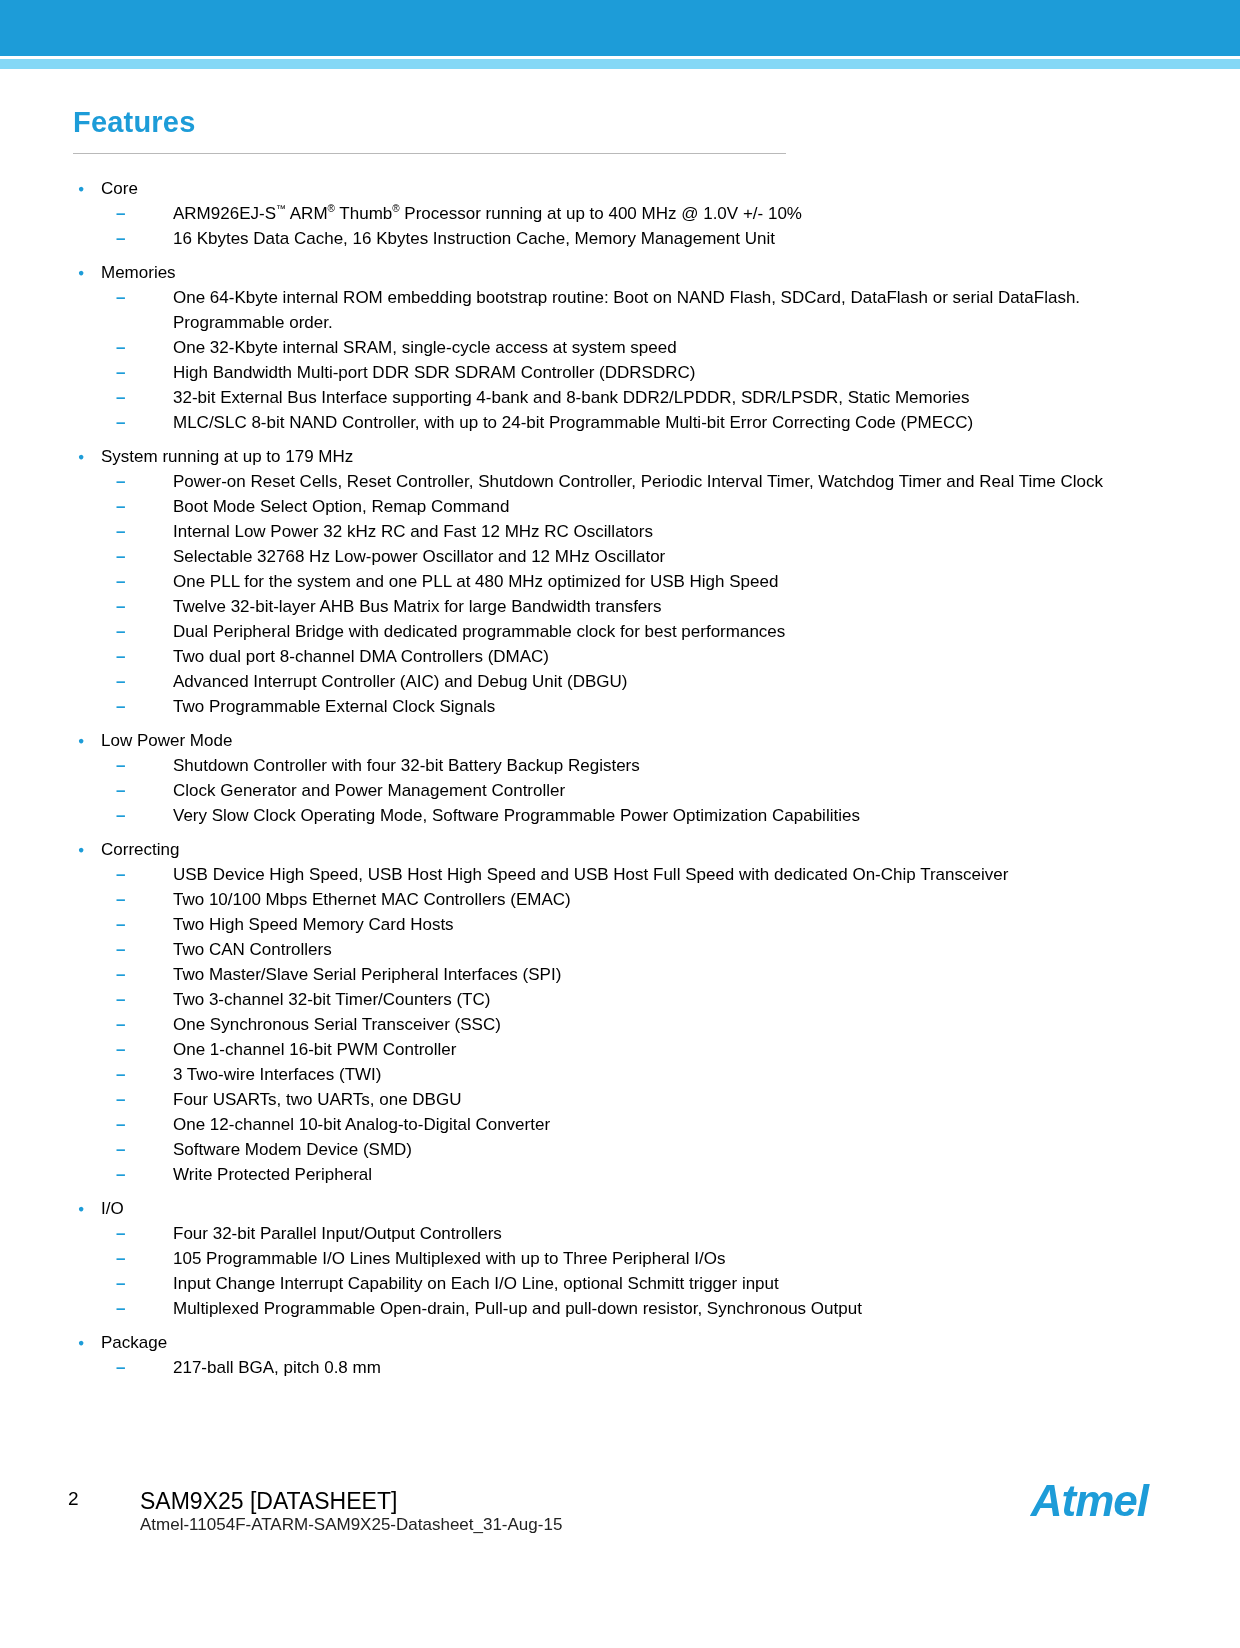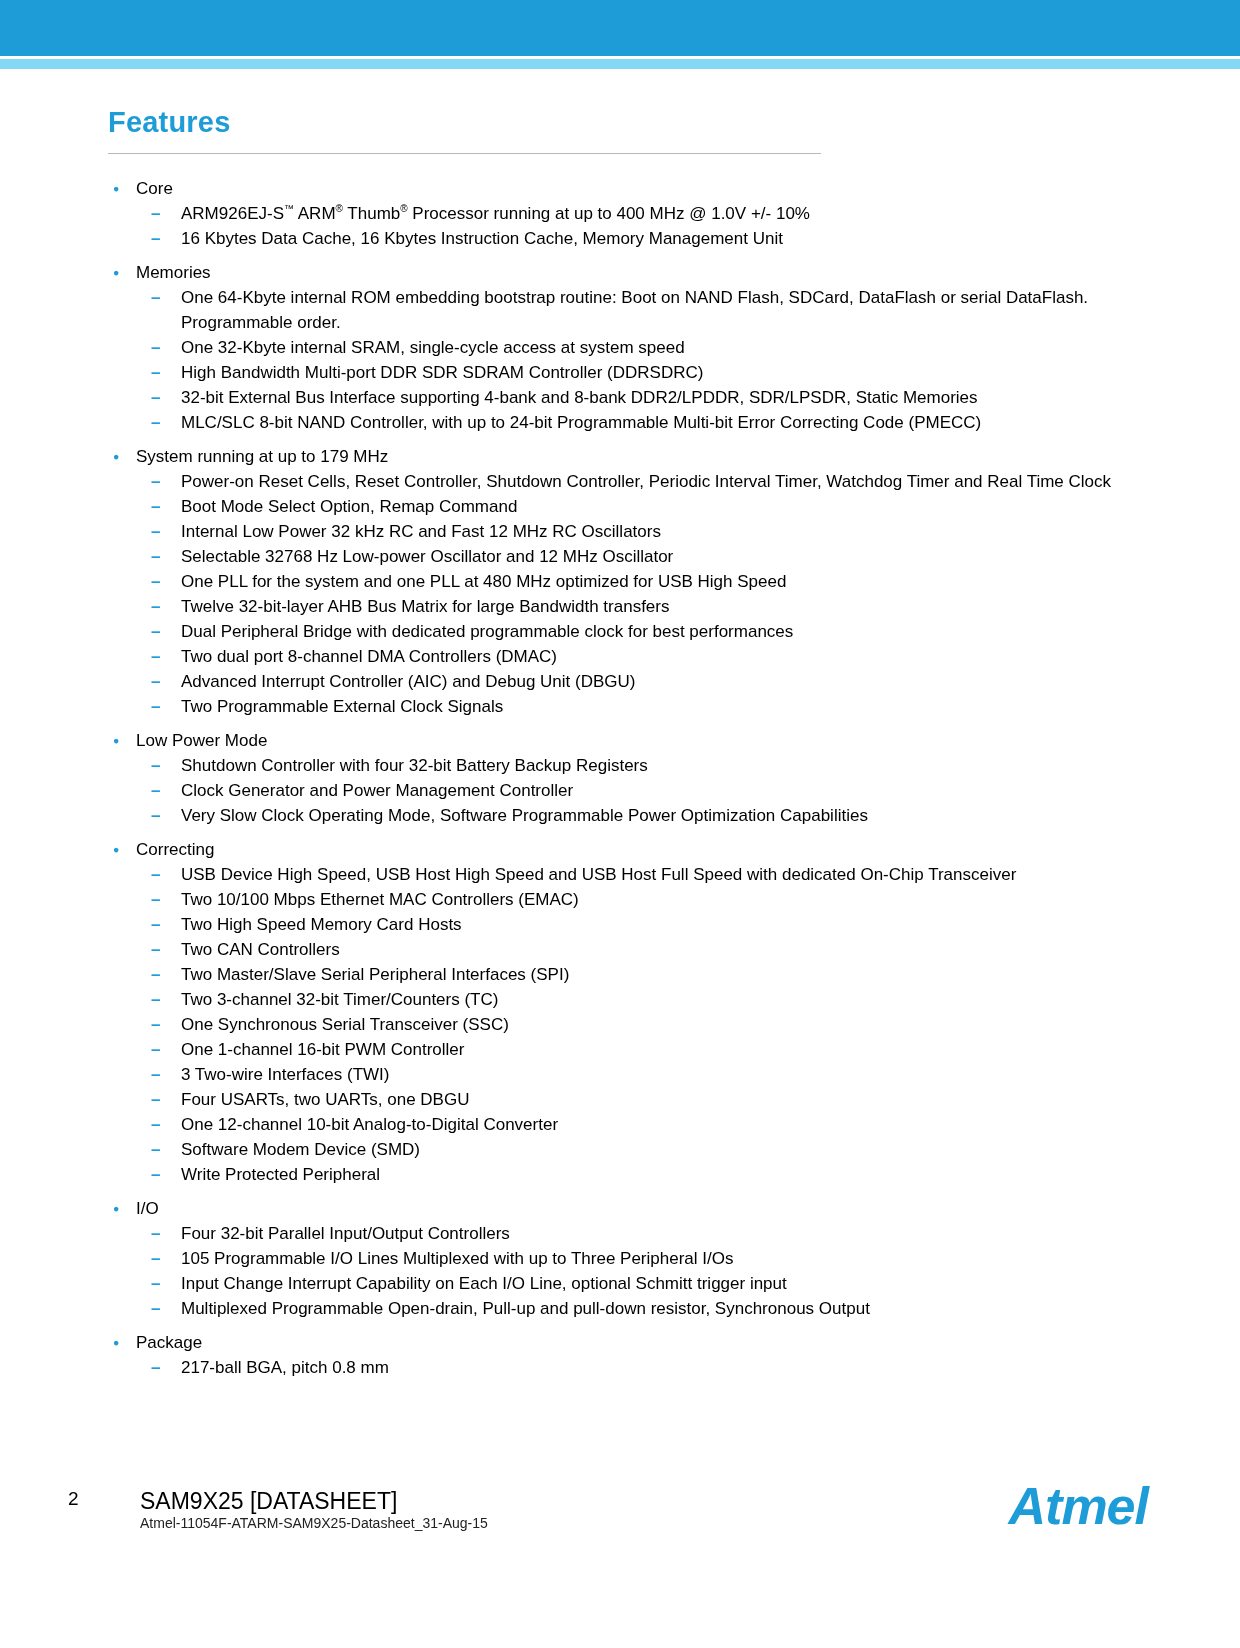--- a/index.html
+++ b/index.html
@@ -8,21 +8,21 @@
   }
   *{box-sizing:border-box;}
   html,body{margin:0;padding:0;}
   body{
     width:1240px;height:1648px;position:relative;overflow:hidden;
     background:#ffffff;color:#000;
     font-family:"Liberation Sans", sans-serif;
   }
   .top-bar{height:56px;width:100%;background:var(--accent);}
   .top-stripe{height:10px;width:100%;background:var(--stripe);margin-top:3px;}
-  .content{padding:0 100px 0 108px;}
+  .content{padding:0 100px 0 73px;}
   h1.page-title{
     margin:37px 0 0 0;
     font-size:29px;font-weight:bold;color:var(--accent);
     letter-spacing:0.2px;
   }
   .title-rule{
     width:713px;height:0;border-top:1px solid #b9b9b9;margin-top:14px;
   }
   ul.features-list{
     list-style:none;margin:22px 0 0 0;padding:0;
@@ -31,35 +31,35 @@
   li.section{margin:0;padding:0;}
   .sec-row{display:flex;margin-top:9px;}
   .bullet{
     flex:none;width:28px;color:var(--accent);
     font-size:10.5px;line-height:25px;padding-left:5px;
   }
   .sec-label{color:#000;}
   ul.sublist{list-style:none;margin:0 0 0 43px;padding:0;}
   li.item{display:flex;}
   .dash{flex:none;width:30px;color:var(--accent);font-weight:bold;}
-  .item-text{flex:1;}
+  .item-text{flex:1;margin-left:27px;}
   .item-text sup{font-size:10px;line-height:0;}
   .footer{position:absolute;left:0;top:1482px;width:100%;height:70px;}
   .page-number{
     position:absolute;left:68px;top:6px;font-size:19px;color:#000;
   }
   .doc-title{
     position:absolute;left:140px;top:6px;font-size:23px;color:#000;
   }
   .doc-ref{
-    position:absolute;left:140px;top:33px;font-size:14px;color:#222;
+    position:absolute;left:140px;top:33px;font-size:17px;color:#222;
   }
   .atmel-logo{
     position:absolute;right:92px;top:-6px;
-    font-size:52px;font-weight:bold;font-style:italic;
+    font-size:44px;font-weight:bold;font-style:italic;
     color:var(--accent);letter-spacing:-1px;
   }
 </style>
 </head>
 <body>
 
 <div class="top-bar"></div>
 <div class="top-stripe"></div>
 
 <div class="content">

